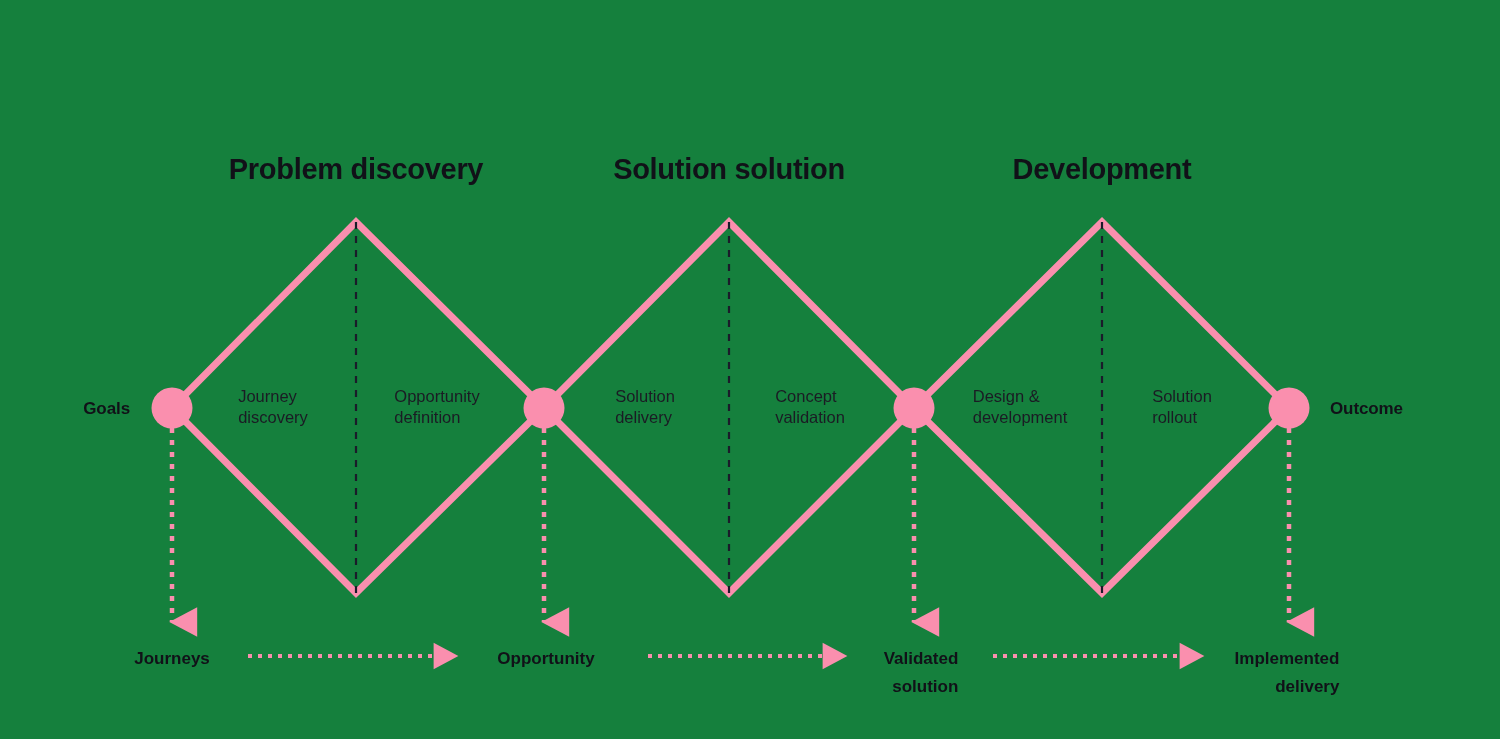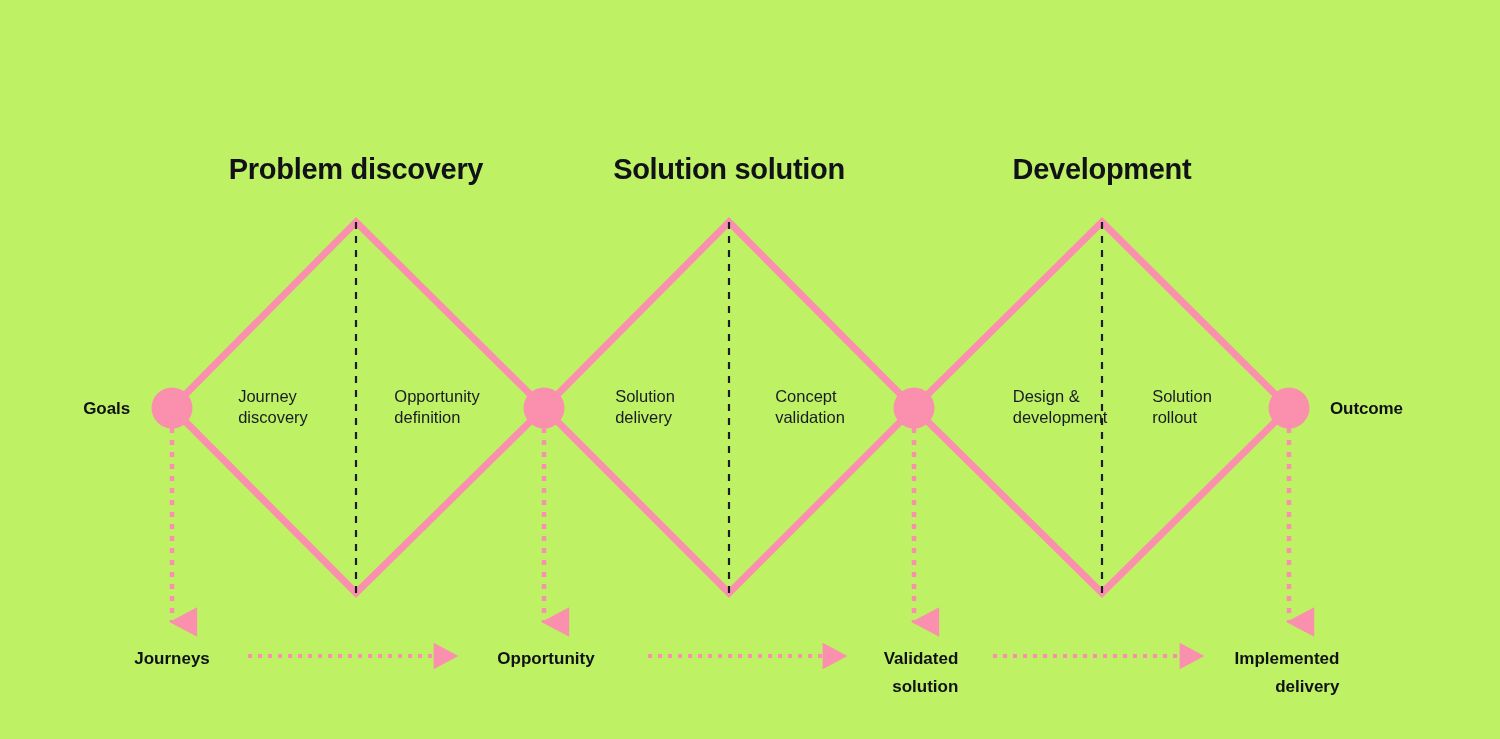--- a/index.html
+++ b/index.html
@@ -7,21 +7,21 @@
     padding: 0;
     background: #ffffff;
   }
   body {
     font-family: "Liberation Sans", sans-serif;
   }
   #stage {
     position: relative;
     width: 1500px;
     height: 739px;
-    background: #bef264;
+    background: #15803d;
     overflow: hidden;
   }
   #canvas {
     position: absolute;
     left: 0;
     top: 0;
     width: 1500px;
     height: 739px;
   }
   .phase-title {
@@ -124,21 +124,21 @@
   <div class="node-label right-of" style="left:1330px; top:409px; width:160px;">Outcome</div>
 
   <div class="activity-label" style="left:273px; top:407px;">Journey
 discovery</div>
   <div class="activity-label" style="left:437px; top:407px;">Opportunity
 definition</div>
   <div class="activity-label" style="left:645px; top:407px;">Solution
 delivery</div>
   <div class="activity-label" style="left:810px; top:407px;">Concept
 validation</div>
-  <div class="activity-label" style="left:1020px; top:407px;margin-left:40px;">Design &amp;
+  <div class="activity-label" style="left:1020px; top:407px;">Design &amp;
 development</div>
   <div class="activity-label" style="left:1182px; top:407px;">Solution
 rollout</div>
 
   <div class="outcome-label" style="left:172px; top:645px;">Journeys</div>
   <div class="outcome-label" style="left:546px; top:645px;">Opportunity</div>
   <div class="outcome-label" style="left:921px; top:645px;">Validated
 solution</div>
   <div class="outcome-label" style="left:1287px; top:645px;">Implemented
 delivery</div>

